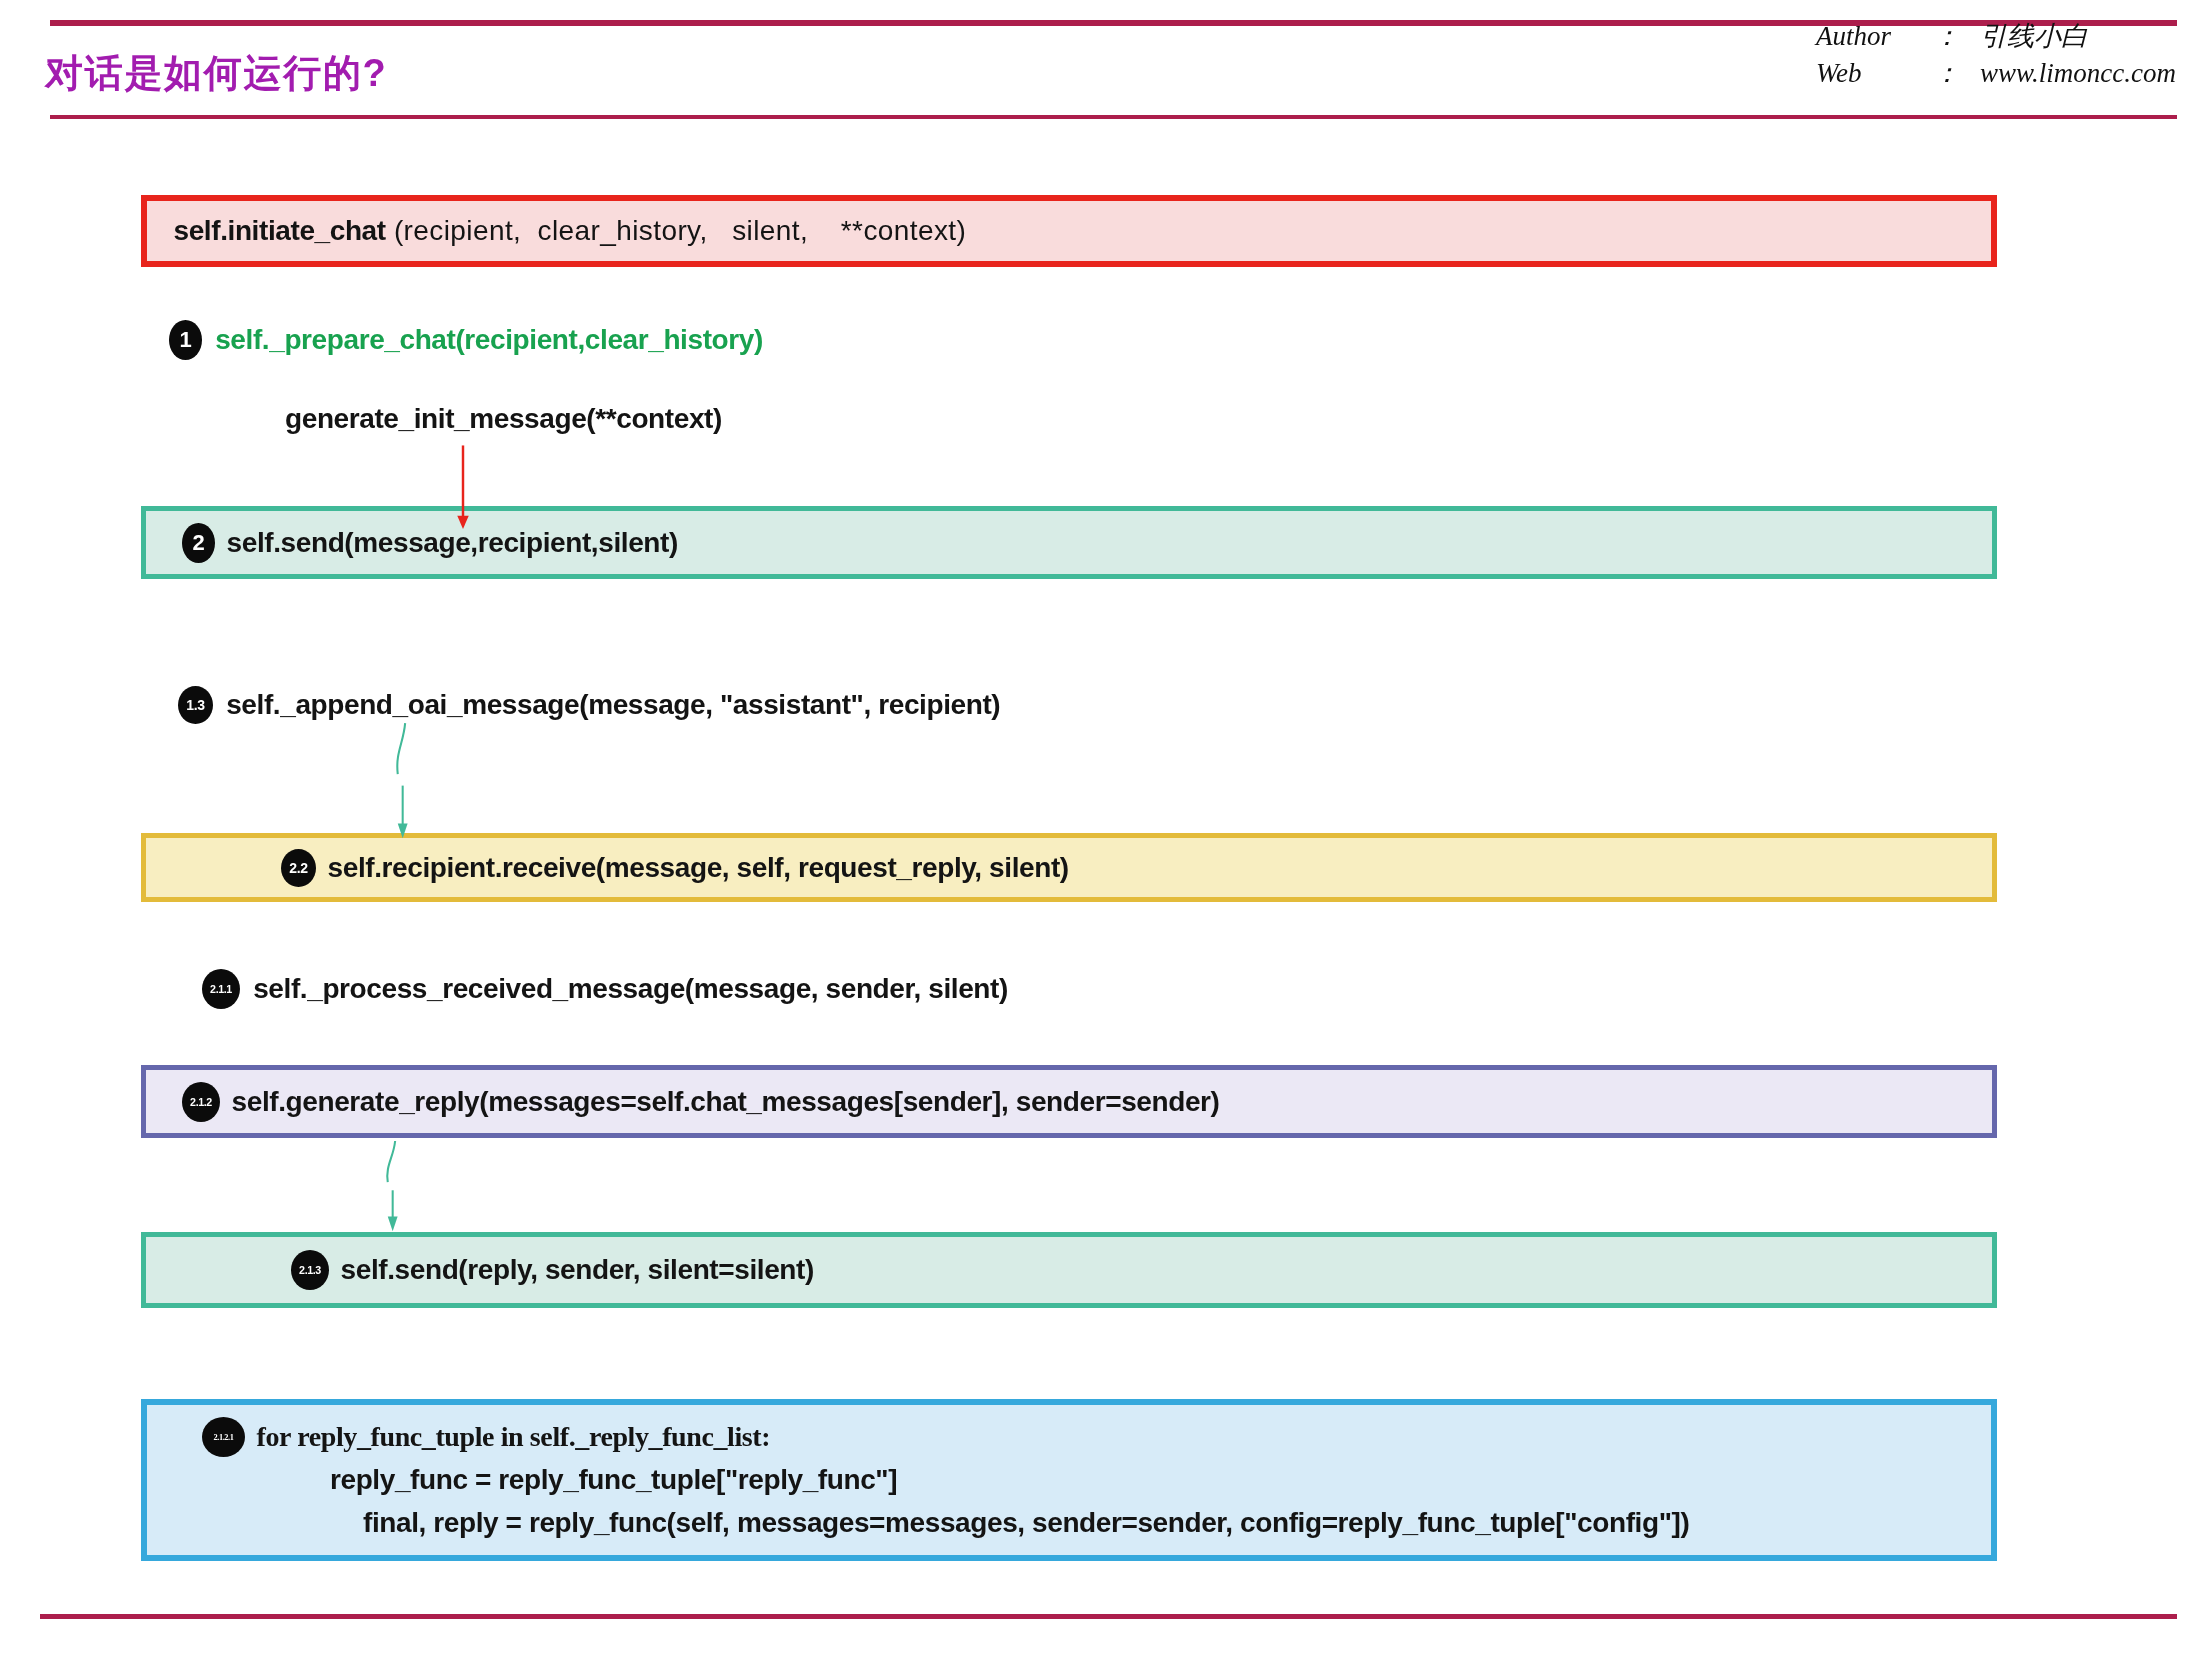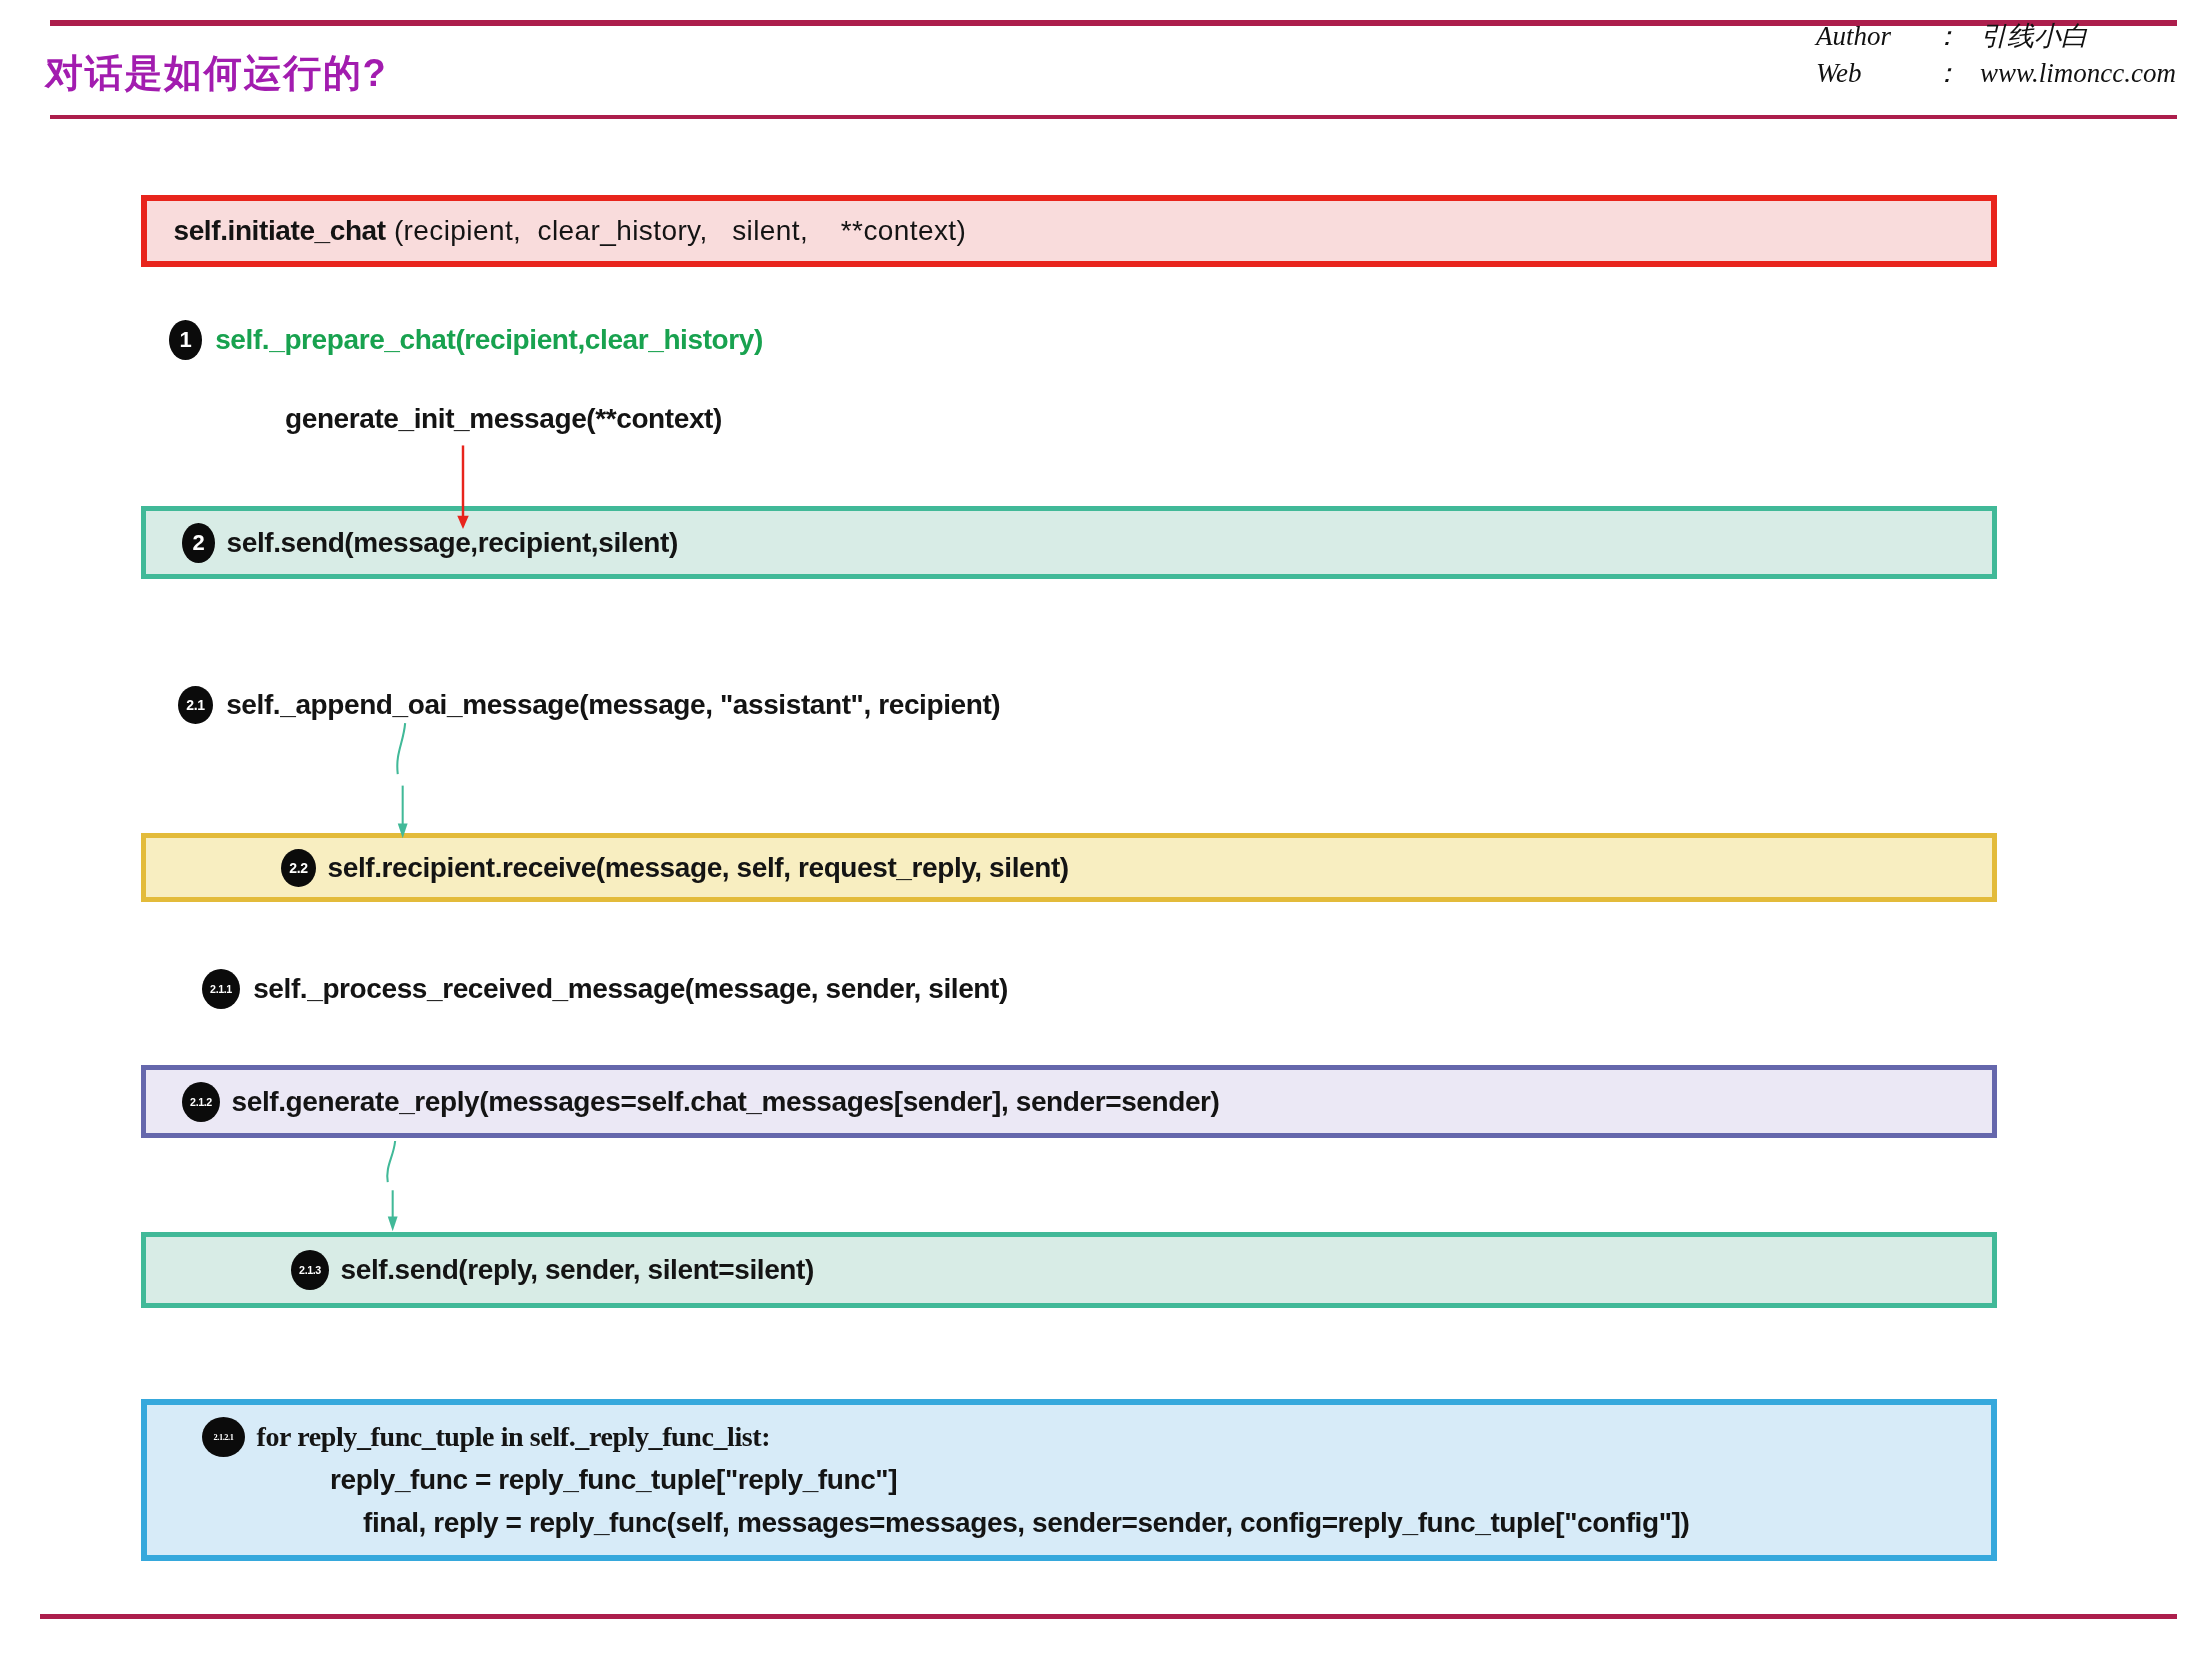--- a/index.html
+++ b/index.html
@@ -104,21 +104,21 @@
     <line x1="11" y1="0" x2="11" y2="88" stroke="#E8241C" stroke-width="3"></line>
     <polygon points="4,86 18,86 11,102" fill="#E8241C"></polygon>
   </svg>
 
   <div class="flow-box box-send1">
     <span class="badge badge-lg">2</span>
     <span class="code">self.send(message,recipient,silent)</span>
   </div>
 
   <div class="step-row row-step2-1">
-    <span class="badge badge-md">2.1</span>
+    <span class="badge badge-md">1.3</span>
     <span class="code">self._append_oai_message(message, "assistant", recipient)</span>
   </div>
 
   <svg class="arrow" style="left:392px;top:721px;" width="23" height="121" viewBox="0 0 28 146">
     <path d="M16,2 C14,26 4,38 7,64" fill="none" stroke="#41B998" stroke-width="2.5"></path>
     <path d="M13,78 L13,126" fill="none" stroke="#41B998" stroke-width="2.5"></path>
     <polygon points="7,124 19,124 13,142" fill="#41B998"></polygon>
   </svg>
 
   <div class="flow-box box-receive">

